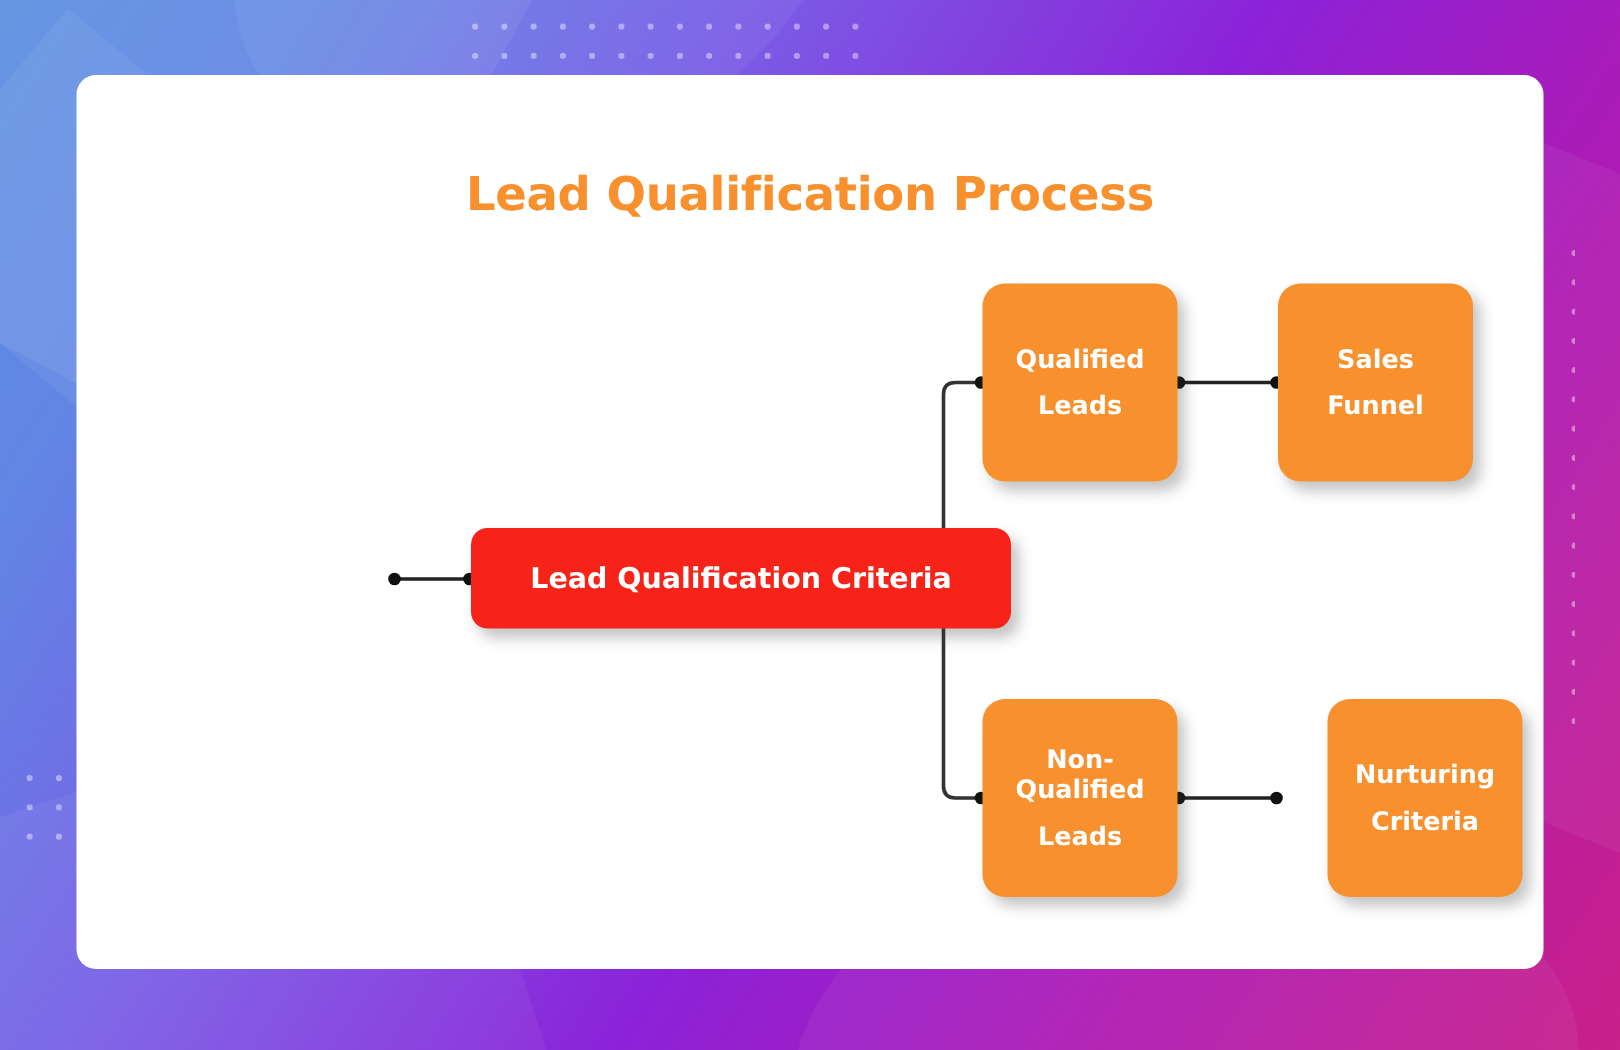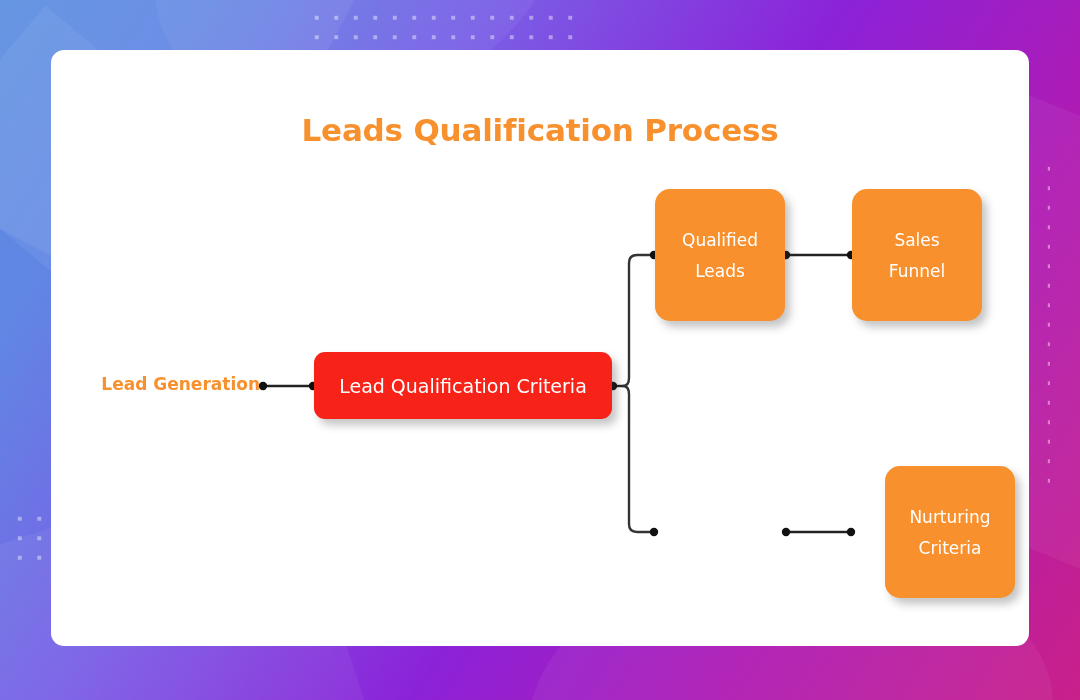--- a/index.html
+++ b/index.html
@@ -132,32 +132,32 @@
   }
 
   .node {
     position: absolute;
     box-sizing: border-box;
     display: flex;
     flex-direction: column;
     align-items: center;
     justify-content: center;
     color: #ffffff;
-    font-weight: 400;
+    font-weight: 700;
     border-radius: 15px;
     box-shadow: 5px 6px 9px rgba(60,60,60,0.30);
     text-align: center;
   }
   .node .line1 { display: block; }
   .node .line2 { display: block; margin-top: 11px; }
 
   .node-root {
     left: 263px;
     top: 302px;
-    width: 298px;
+    width: 360px;
     height: 67px;
     background: #f72318;
     font-size: 19px;
     border-radius: 11px;
   }
 
   .node-branch {
     width: 130px;
     height: 132px;
     background: #f7902d;
@@ -191,21 +191,21 @@
   <div class="facet facet-d"></div>
   <div class="facet facet-e"></div>
   <div class="facet facet-f"></div>
 
   <div class="dots dots-top"></div>
   <div class="dots dots-right"></div>
   <div class="dots dots-left"></div>
 
   <div class="card">
 
-    <div class="title">Leads Qualification Process</div>
+    <div class="title">Lead Qualification Process</div>
 
     <div class="diagram">
 
       <svg class="connectors" viewBox="0 0 978 596" width="978" height="596">
 
         <line x1="212" y1="336" x2="263" y2="336" stroke="#222222" stroke-width="2.4"></line>
         <circle cx="212" cy="336" r="4.2" fill="#111111"></circle>
         <circle cx="262" cy="336" r="4.2" fill="#111111"></circle>
 
         <line x1="561" y1="336" x2="572" y2="336" stroke="#222222" stroke-width="2.4"></line>
@@ -219,36 +219,39 @@
 
         <line x1="734" y1="205" x2="801" y2="205" stroke="#222222" stroke-width="2.4"></line>
         <circle cx="735" cy="205" r="4.2" fill="#111111"></circle>
         <circle cx="800" cy="205" r="4.2" fill="#111111"></circle>
 
         <line x1="734" y1="482" x2="801" y2="482" stroke="#222222" stroke-width="2.4"></line>
         <circle cx="735" cy="482" r="4.2" fill="#111111"></circle>
         <circle cx="800" cy="482" r="4.2" fill="#111111"></circle>
       </svg>
 
-      <div class="leaf-label">Lead Generation</div>
 
       <div class="node node-root">
         <span class="line1">Lead Qualification Criteria</span>
       </div>
 
       <div class="node node-branch node-qualified">
         <span class="line1">Qualified</span>
         <span class="line2">Leads</span>
       </div>
 
       <div class="node node-branch node-sales">
         <span class="line1">Sales</span>
         <span class="line2">Funnel</span>
       </div>
 
+      <div class="node node-branch node-nonqual">
+        <span class="line1">Non-Qualified</span>
+        <span class="line2">Leads</span>
+      </div>
 
       <div class="node node-branch node-nurturing">
         <span class="line1">Nurturing</span>
         <span class="line2">Criteria</span>
       </div>
 
     </div>
   </div>
 </div>
 

